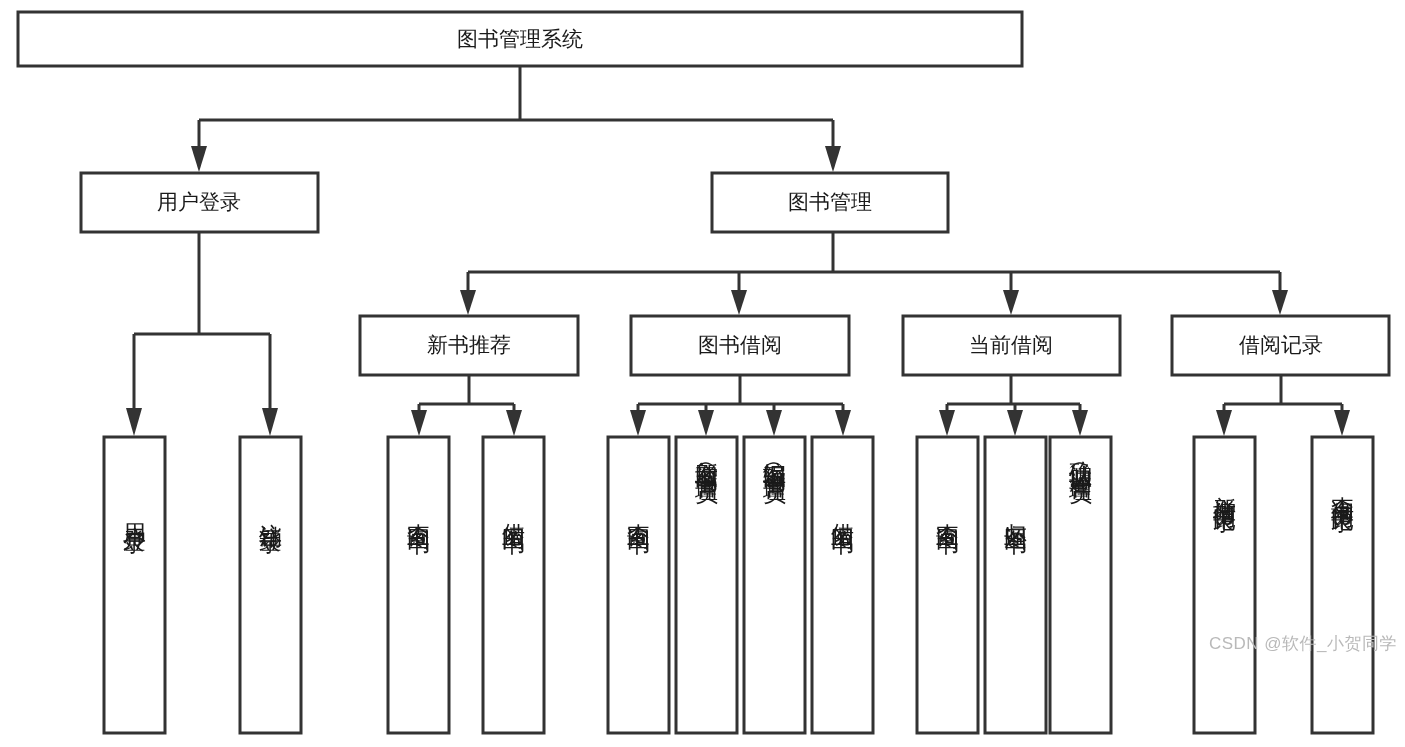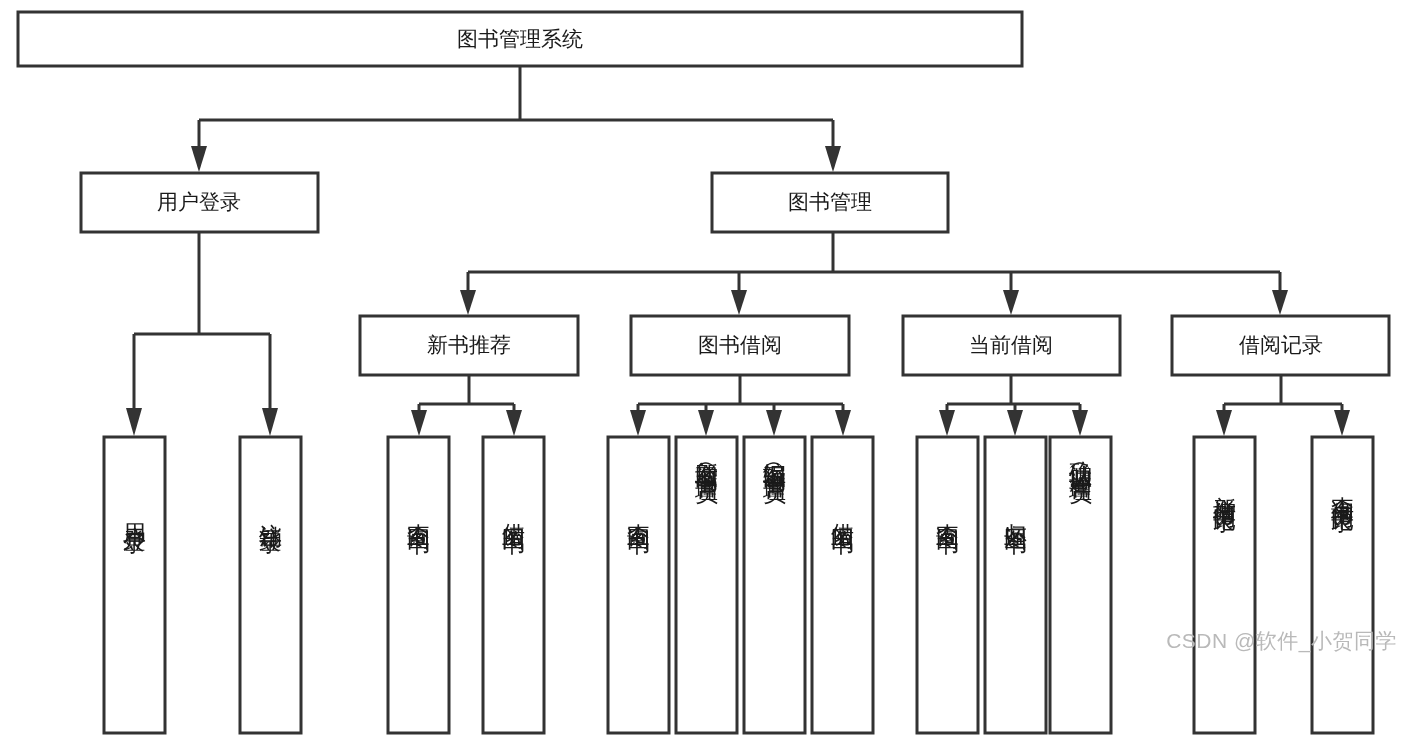--- a/index.html
+++ b/index.html
@@ -63,21 +63,21 @@
     line-height: 1;
     letter-spacing: 3px;
     color: #1a1a1a;
     white-space: nowrap;
   }
   .watermark {
     position: absolute;
     right: 8px;
     bottom: 4px;
     font-family: "Liberation Sans", "DejaVu Sans", sans-serif;
-    font-size: 21px;
+    font-size: 17px;
     color: #b9b9b9;
     letter-spacing: 0.5px;
     user-select: none;
   }
 </style>
 </head>
 <body>
 
 <div id="diagram-root">
 

